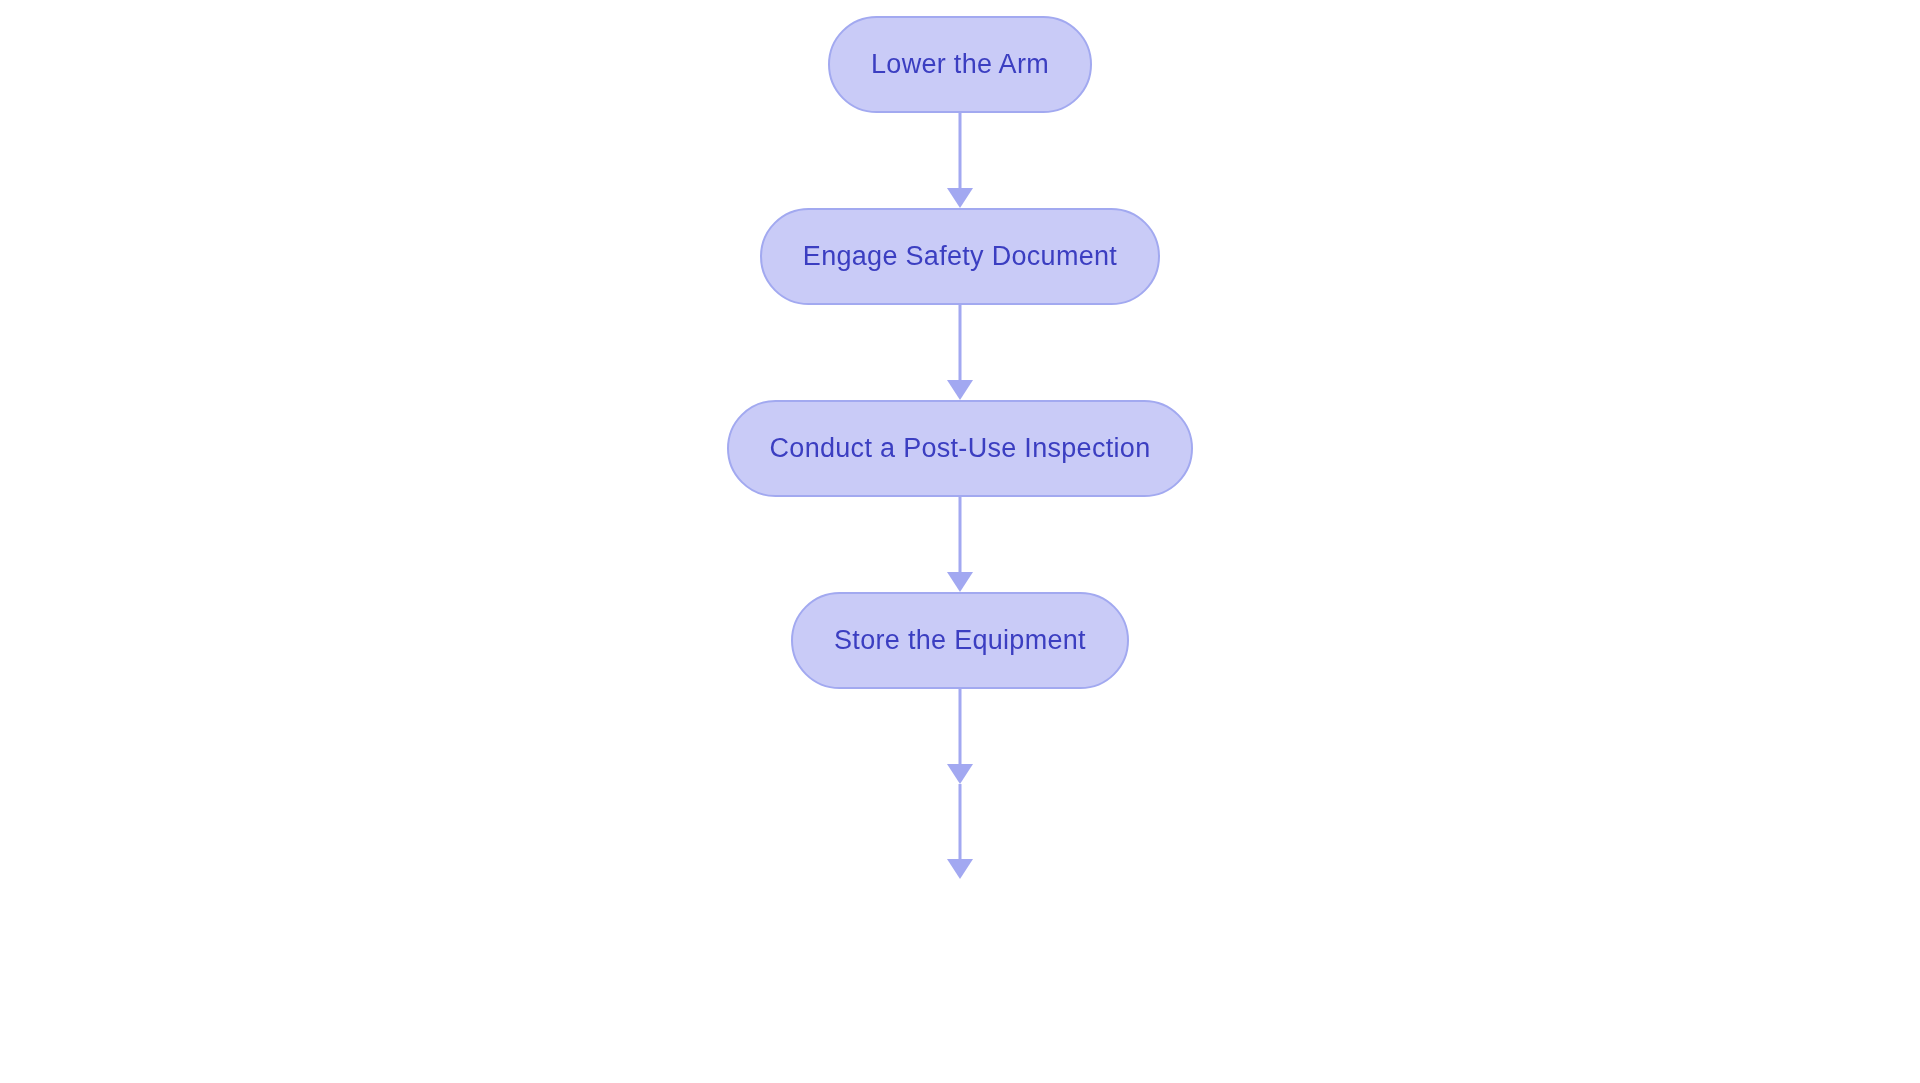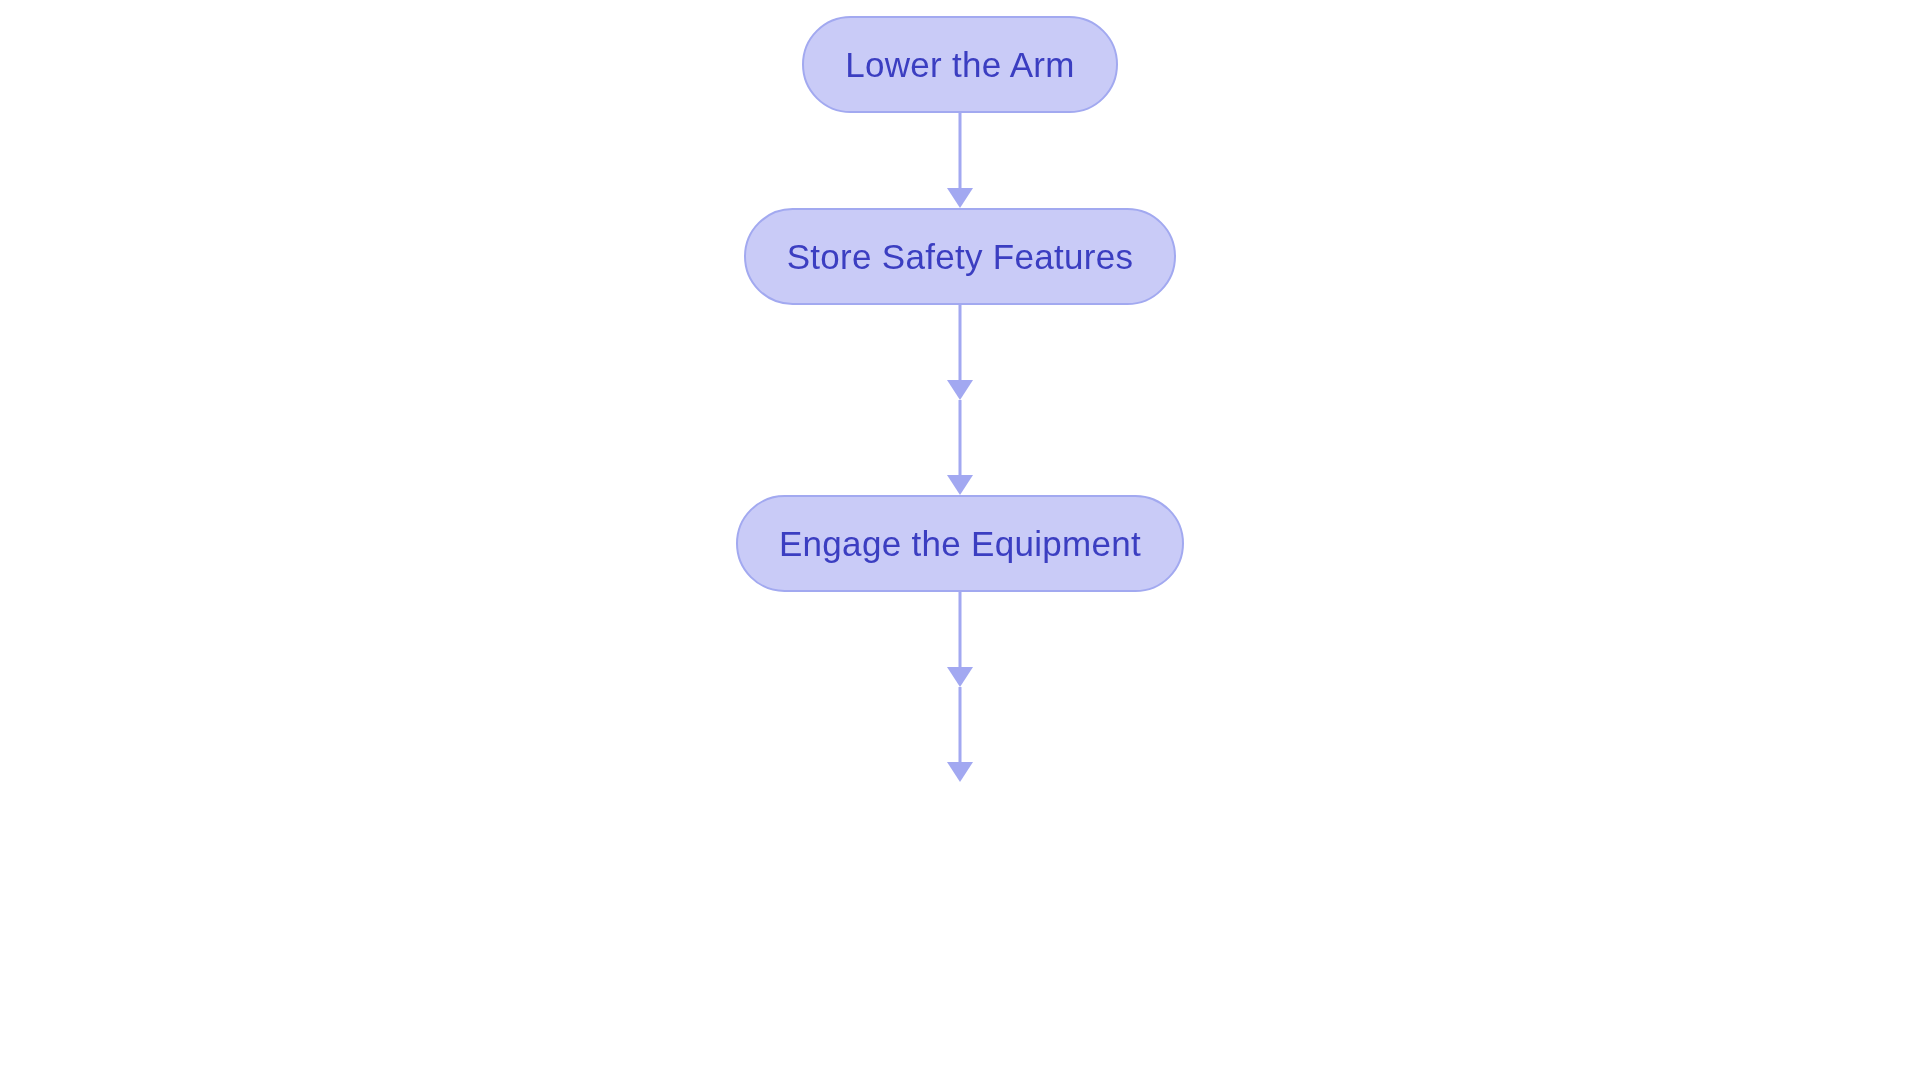--- a/index.html
+++ b/index.html
@@ -24,21 +24,21 @@
     align-items: center;
   }
   .node {
     height: 97px;
     box-sizing: border-box;
     border-radius: 48.5px;
     display: flex;
     align-items: center;
     justify-content: center;
     padding: 0 41px;
-    font-size: 35px;
+    font-size: 27px;
     letter-spacing: 0.3px;
     background: var(--node-fill, #c9cbf7);
     border: 2px solid var(--node-border, #a2a9f0);
     color: var(--node-text, #3b3ec1);
     white-space: nowrap;
   }
   .connector {
     position: relative;
     width: 26px;
     height: 95px;
@@ -67,30 +67,31 @@
 </style>
 </head>
 <body style="--bg: #ffffff; --node-fill: #c9cbf7; --node-border: #a2a9f0; --node-text: #3b3ec1; --arrow: #a2a8f1;">
 
 <div class="flowchart">
     <div class="node">Lower the Arm</div>
     <div class="connector">
       <div class="line"></div>
       <div class="head"></div>
     </div>
-    <div class="node">Store Safety Features</div>
+    <div class="node">Engage Safety Document</div>
     <div class="connector">
       <div class="line"></div>
       <div class="head"></div>
     </div>
+    <div class="node">Conduct a Post-Use Inspection</div>
     <div class="connector">
       <div class="line"></div>
       <div class="head"></div>
     </div>
-    <div class="node">Engage the Equipment</div>
+    <div class="node">Store the Equipment</div>
     <div class="connector">
       <div class="line"></div>
       <div class="head"></div>
     </div>
     <div class="connector">
       <div class="line"></div>
       <div class="head"></div>
     </div>
   </div>
 

